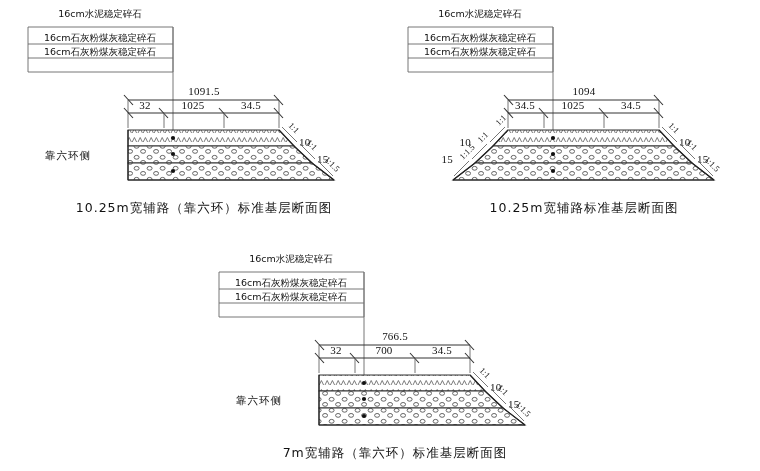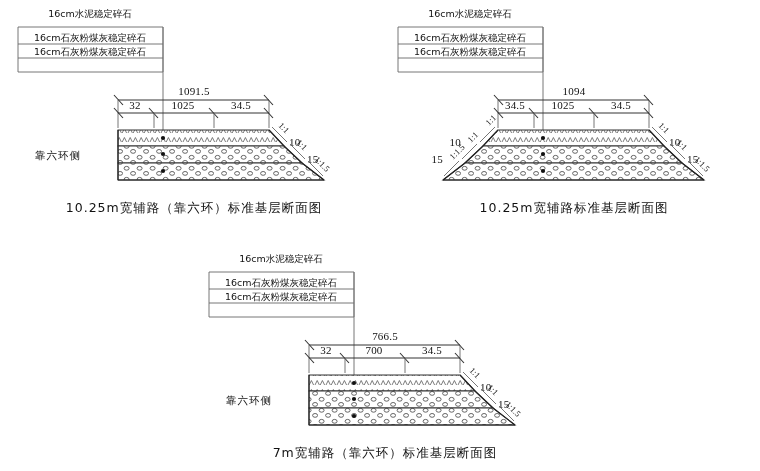--- a/index.html
+++ b/index.html
@@ -4,21 +4,21 @@
 <style>
   html,body{margin:0;padding:0;}
   body{
     width:760px;height:471px;
     background:#ffffff;
     font-family:"Liberation Serif","DejaVu Serif",serif;
     color:#1a1a1a;
     overflow:hidden;
     position:relative;
   }
-  .stage{position:absolute;left:6px;top:0;width:672px;height:471px;}
+  .stage{position:absolute;left:16px;top:0;width:672px;height:471px;}
   svg.draw{position:absolute;left:0;top:0;width:760px;height:471px;}
   text{font-family:"Liberation Serif","DejaVu Serif",serif;fill:#111;}
   .cn{font-family:"DejaVu Sans","Liberation Sans",sans-serif;}
   .lbl{font-size:9.5px;}
   .dim{font-size:11px;letter-spacing:0.2px;}
   .slope{font-size:8.5px;}
   .cap{font-size:12.5px;letter-spacing:1px;}
   .side{font-size:10.5px;letter-spacing:1px;}
   .ln2{stroke:#222;stroke-width:1.1;fill:none;}
   .thin{stroke:#666;stroke-width:0.9;fill:none;}

